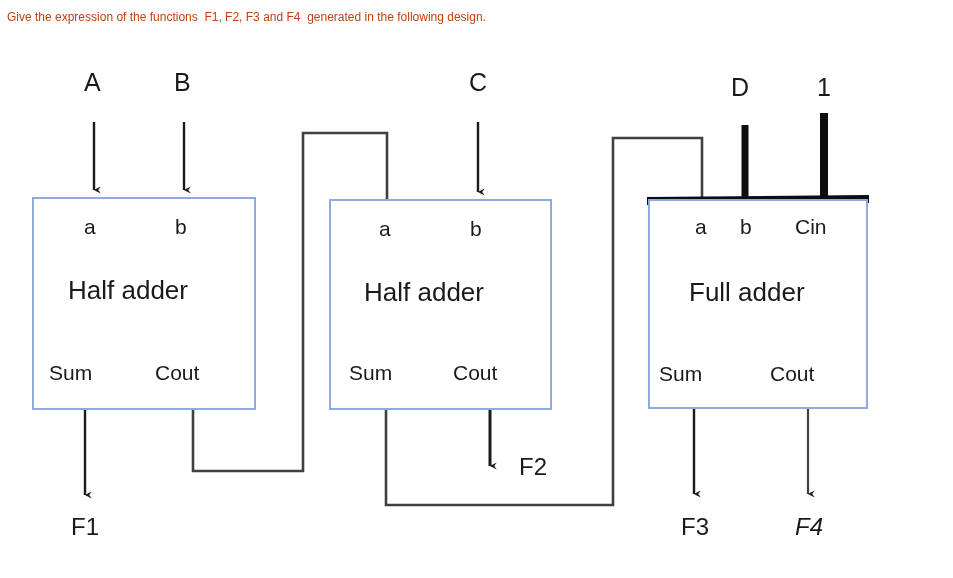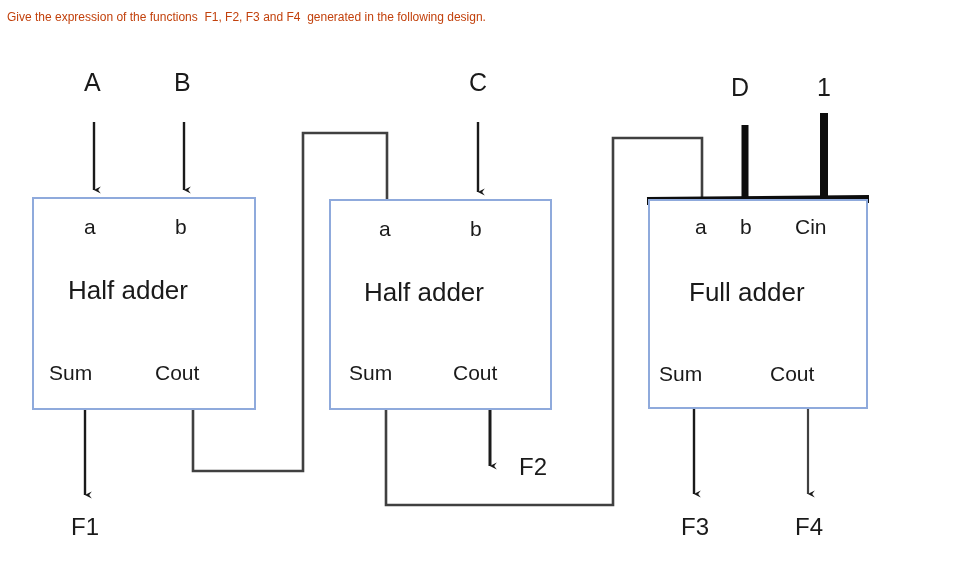--- a/index.html
+++ b/index.html
@@ -158,15 +158,15 @@
   <div class="port-label" style="left:695px; top:215px;">a</div>
   <div class="port-label" style="left:740px; top:215px;">b</div>
   <div class="port-label" style="left:795px; top:215px;text-align:right;">Cin</div>
   <div class="box-title" style="left:681px; top:277px;margin-left:8px;">Full  adder</div>
   <div class="port-label" style="left:659px; top:362px;">Sum</div>
   <div class="port-label" style="left:770px; top:362px;">Cout</div>
 
   <div class="out-label" style="left:71px; top:513px;">F1</div>
   <div class="out-label" style="left:519px; top:453px;">F2</div>
   <div class="out-label" style="left:681px; top:513px;">F3</div>
-  <div class="out-label" style="left:795px; top:513px;">F4</div>
+  <div class="out-label" style="left:795px; top:513px;font-style:italic;">F4</div>
 
 </div>
 
 </body></html>

